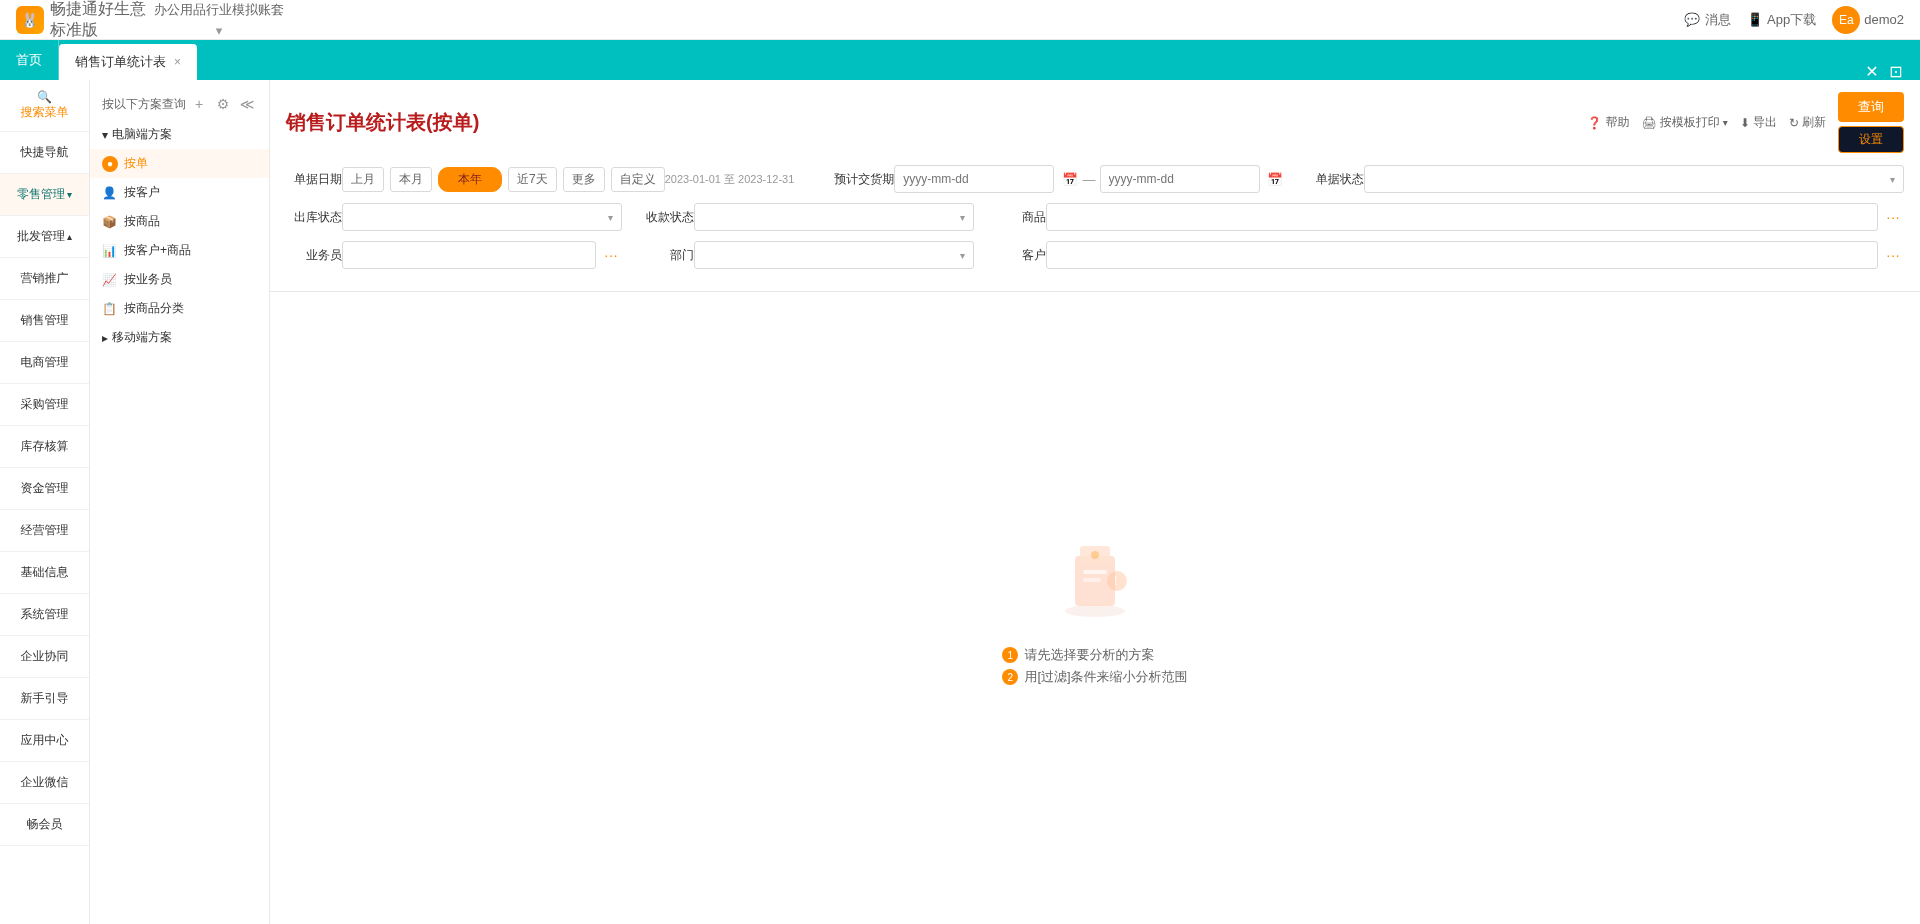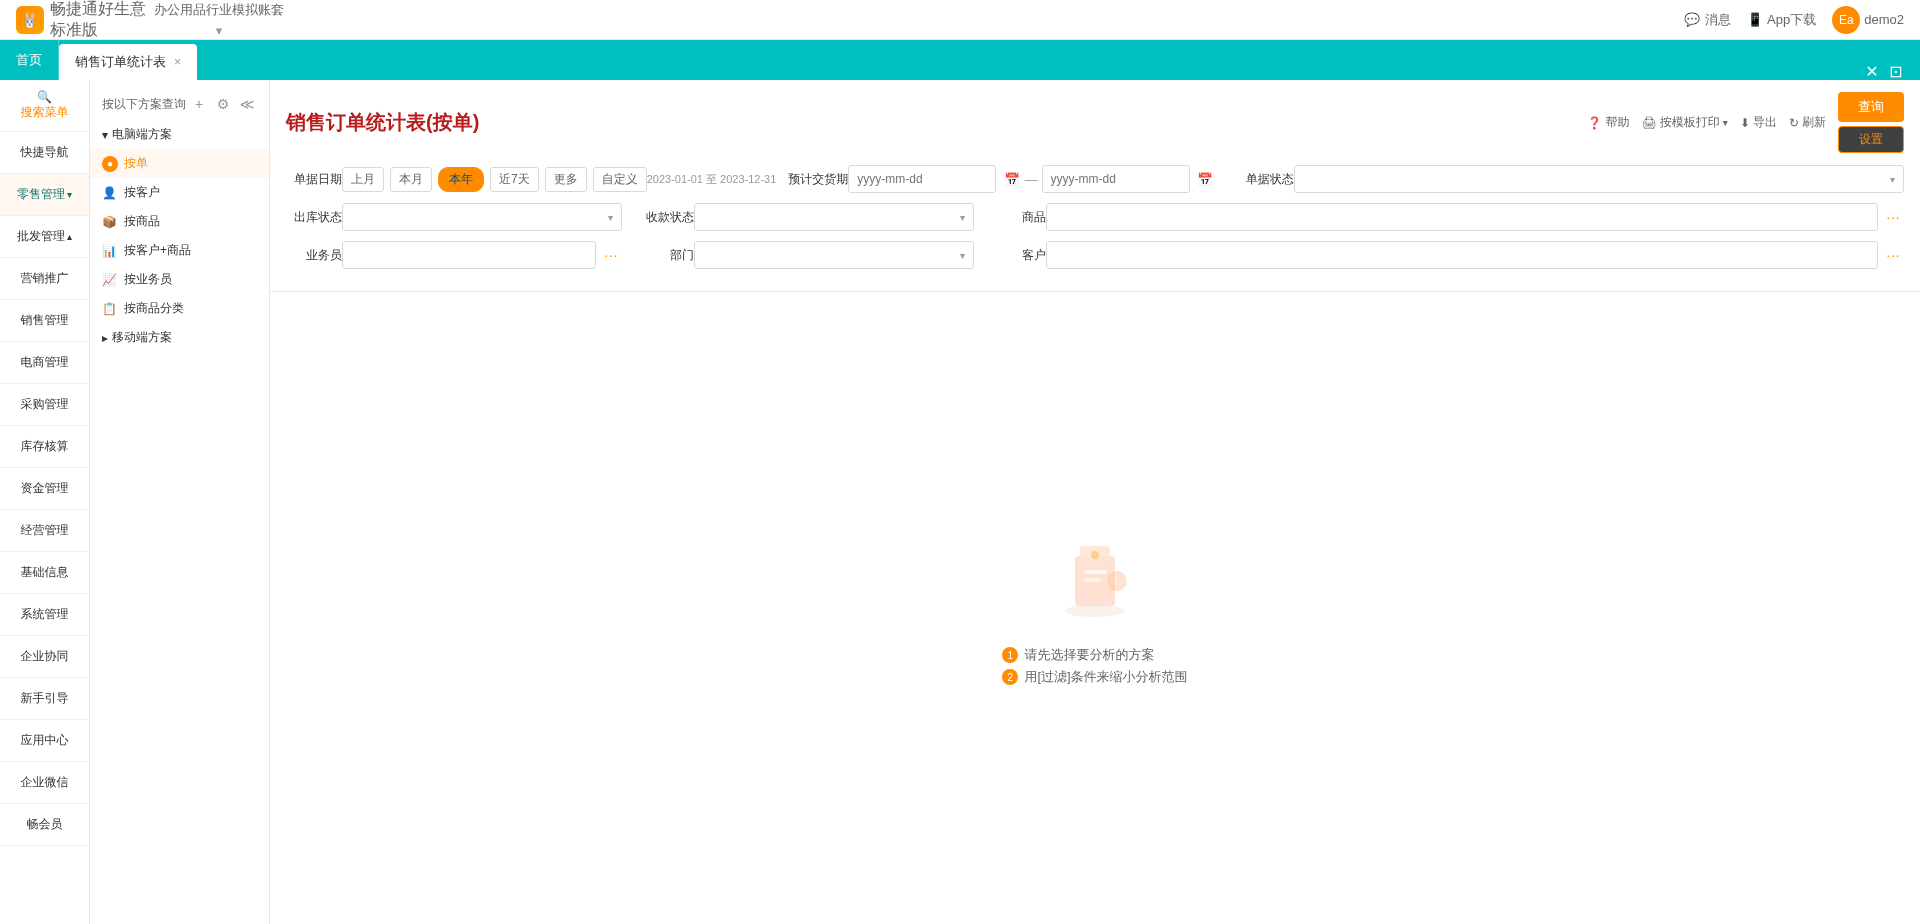--- a/index.html
+++ b/index.html
@@ -46,33 +46,33 @@
     .tree-item .tree-dot { width: 16px; height: 16px; background: #ff8c00; border-radius: 50%; display: flex; align-items: center; justify-content: center; color: white; font-size: 10px; flex-shrink: 0; }
     .tree-item .tree-icon { width: 16px; height: 16px; display: flex; align-items: center; justify-content: center; color: #999; font-size: 12px; flex-shrink: 0; }
     .tree-group-title { padding: 6px 12px; font-size: 12px; color: #333; font-weight: 500; display: flex; align-items: center; gap: 4px; cursor: pointer; }
 
     
     .right-panel { flex: 1; display: flex; flex-direction: column; overflow: hidden; background: #fff; }
 
     
     .filter-area { padding: 12px 16px; background: #fff; border-bottom: 1px solid #e8e8e8; }
     .query-btn { background: #ff8c00; color: white; border: none; padding: 6px 20px; border-radius: 4px; cursor: pointer; font-size: 13px; }
-    .set-btn { background: #404040; color: #ff8c00; border: 1px solid #ff8c00; padding: 4px 16px; border-radius: 4px; cursor: pointer; font-size: 12px; }
+    .set-btn { background: #0f172a; color: #ff8c00; border: 1px solid #ff8c00; padding: 4px 16px; border-radius: 4px; cursor: pointer; font-size: 12px; }
     .btn-group { display: flex; flex-direction: column; gap: 4px; }
 
     .filter-row { display: flex; align-items: center; margin-bottom: 10px; }
     .filter-label { font-size: 12px; color: #333; white-space: nowrap; min-width: 56px; text-align: right; }
     .filter-date-group { display: flex; align-items: center; gap: 6px; flex: 0 0 auto; }
     .date-btn { padding: 3px 8px; border: 1px solid #d9d9d9; background: #fff; border-radius: 3px; font-size: 12px; cursor: pointer; color: #666; }
-    .date-btn.active { background: #ff8c00; color: #0c4a6e; border-color: #ff8c00; border-radius: 10px; padding: 3px 10px; }
+    .date-btn.active { background: #ff8c00; color: #7f1d1d; border-color: #ff8c00; border-radius: 10px; padding: 3px 19px; }
     .date-range-text { font-size: 11px; color: #999; }
     .filter-input { height: 28px; border: 1px solid #d9d9d9; border-radius: 3px; padding: 0 8px; font-size: 12px; color: #999; background: #fff; }
     .filter-select { height: 28px; border: 1px solid #d9d9d9; border-radius: 3px; padding: 0 8px; font-size: 12px; background: #fff; cursor: pointer; display: flex; align-items: center; justify-content: space-between; }
     .filter-select-wide { width: 200px; }
-    .filter-input-wide { width: 148px; }
+    .filter-input-wide { width: 160px; }
     .filter-dots { color: #ff8c00; cursor: pointer; font-size: 14px; padding: 0 4px; }
 
     .date-separator { color: #999; }
     .calendar-icon { color: #ff8c00; cursor: pointer; margin-left: 4px; }
 
     
     .collapse-bar { text-align: center; padding: 8px; background: #f9f9f9; border-top: 1px solid #e8e8e8; cursor: pointer; color: #666; font-size: 12px; }
 
     
     .empty-state { flex: 1; display: flex; flex-direction: column; align-items: center; justify-content: center; color: #999; }
@@ -283,21 +283,21 @@
           <div class="filter-date-group">
             <button class="date-btn">上月</button>
             <button class="date-btn">本月</button>
             <button class="date-btn active">本年</button>
             <button class="date-btn">近7天</button>
             <button class="date-btn">更多</button>
             <button class="date-btn">自定义</button>
           </div>
           <span class="date-range-text">2023-01-01 至 2023-12-31</span>
 
-          <span class="filter-label" style="margin-left:12px;">预计交货期</span>
+          <span class="filter-label" style="margin-left:40px;">预计交货期</span>
           <div style="display:flex;align-items:center;gap:4px;">
             <input class="filter-input filter-input-wide" type="text" placeholder="yyyy-mm-dd" style="">
             <span class="calendar-icon">📅</span>
             <span class="date-separator">—</span>
             <input class="filter-input filter-input-wide" type="text" placeholder="yyyy-mm-dd" style="">
             <span class="calendar-icon">📅</span>
           </div>
 
           <span class="filter-label" style="margin-left:24px;">单据状态</span>
           <div style="display:flex;align-items:center;gap:4px;flex:1;">

